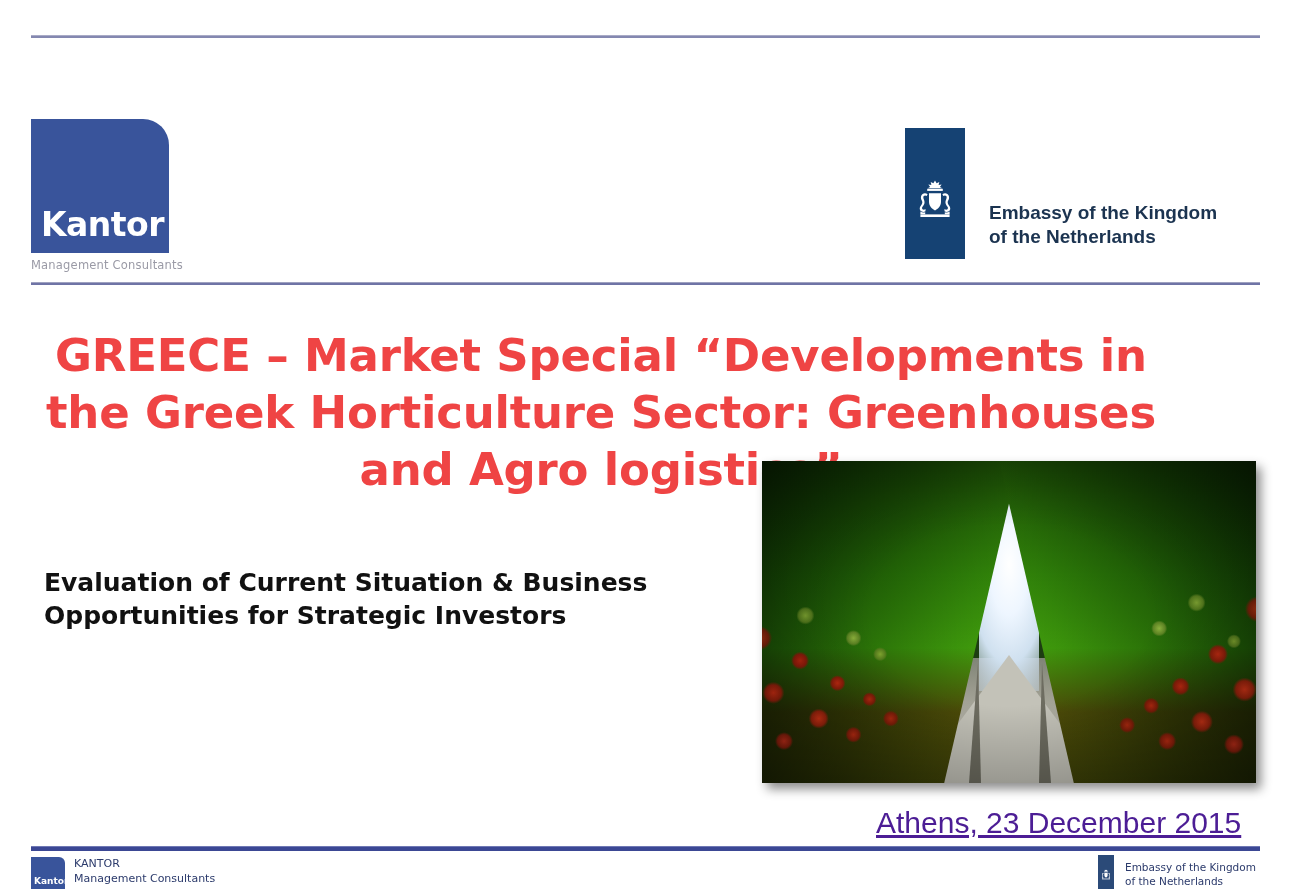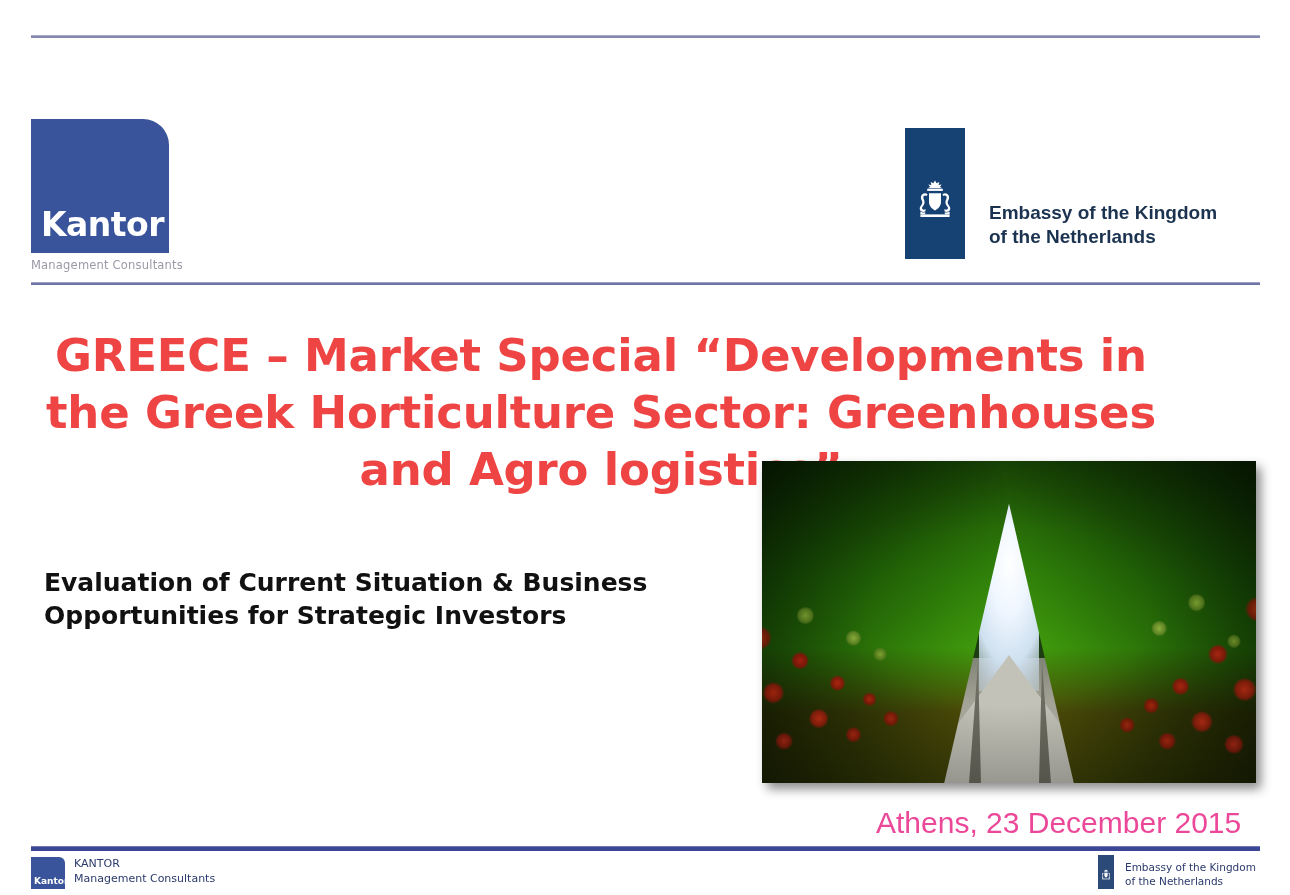--- a/index.html
+++ b/index.html
@@ -265,24 +265,25 @@
     position: absolute;
     inset: 0;
     background: radial-gradient(ellipse 70% 70% at 50% 48%, rgba(0,0,0,0) 40%, rgba(0,0,0,0.38) 100%);
   }
 
   
   .date {
     position: absolute;
     left: 876px;
     top: 806px;
-    color: #ec4899;
+    color: #4c1d95;
     font-size: 30px;
     font-weight: normal;
     white-space: nowrap;
+    text-decoration: underline;
   }
 
   
   .footer-left {
     position: absolute;
     left: 31px;
     top: 857px;
     display: flex;
     align-items: flex-start;
   }

